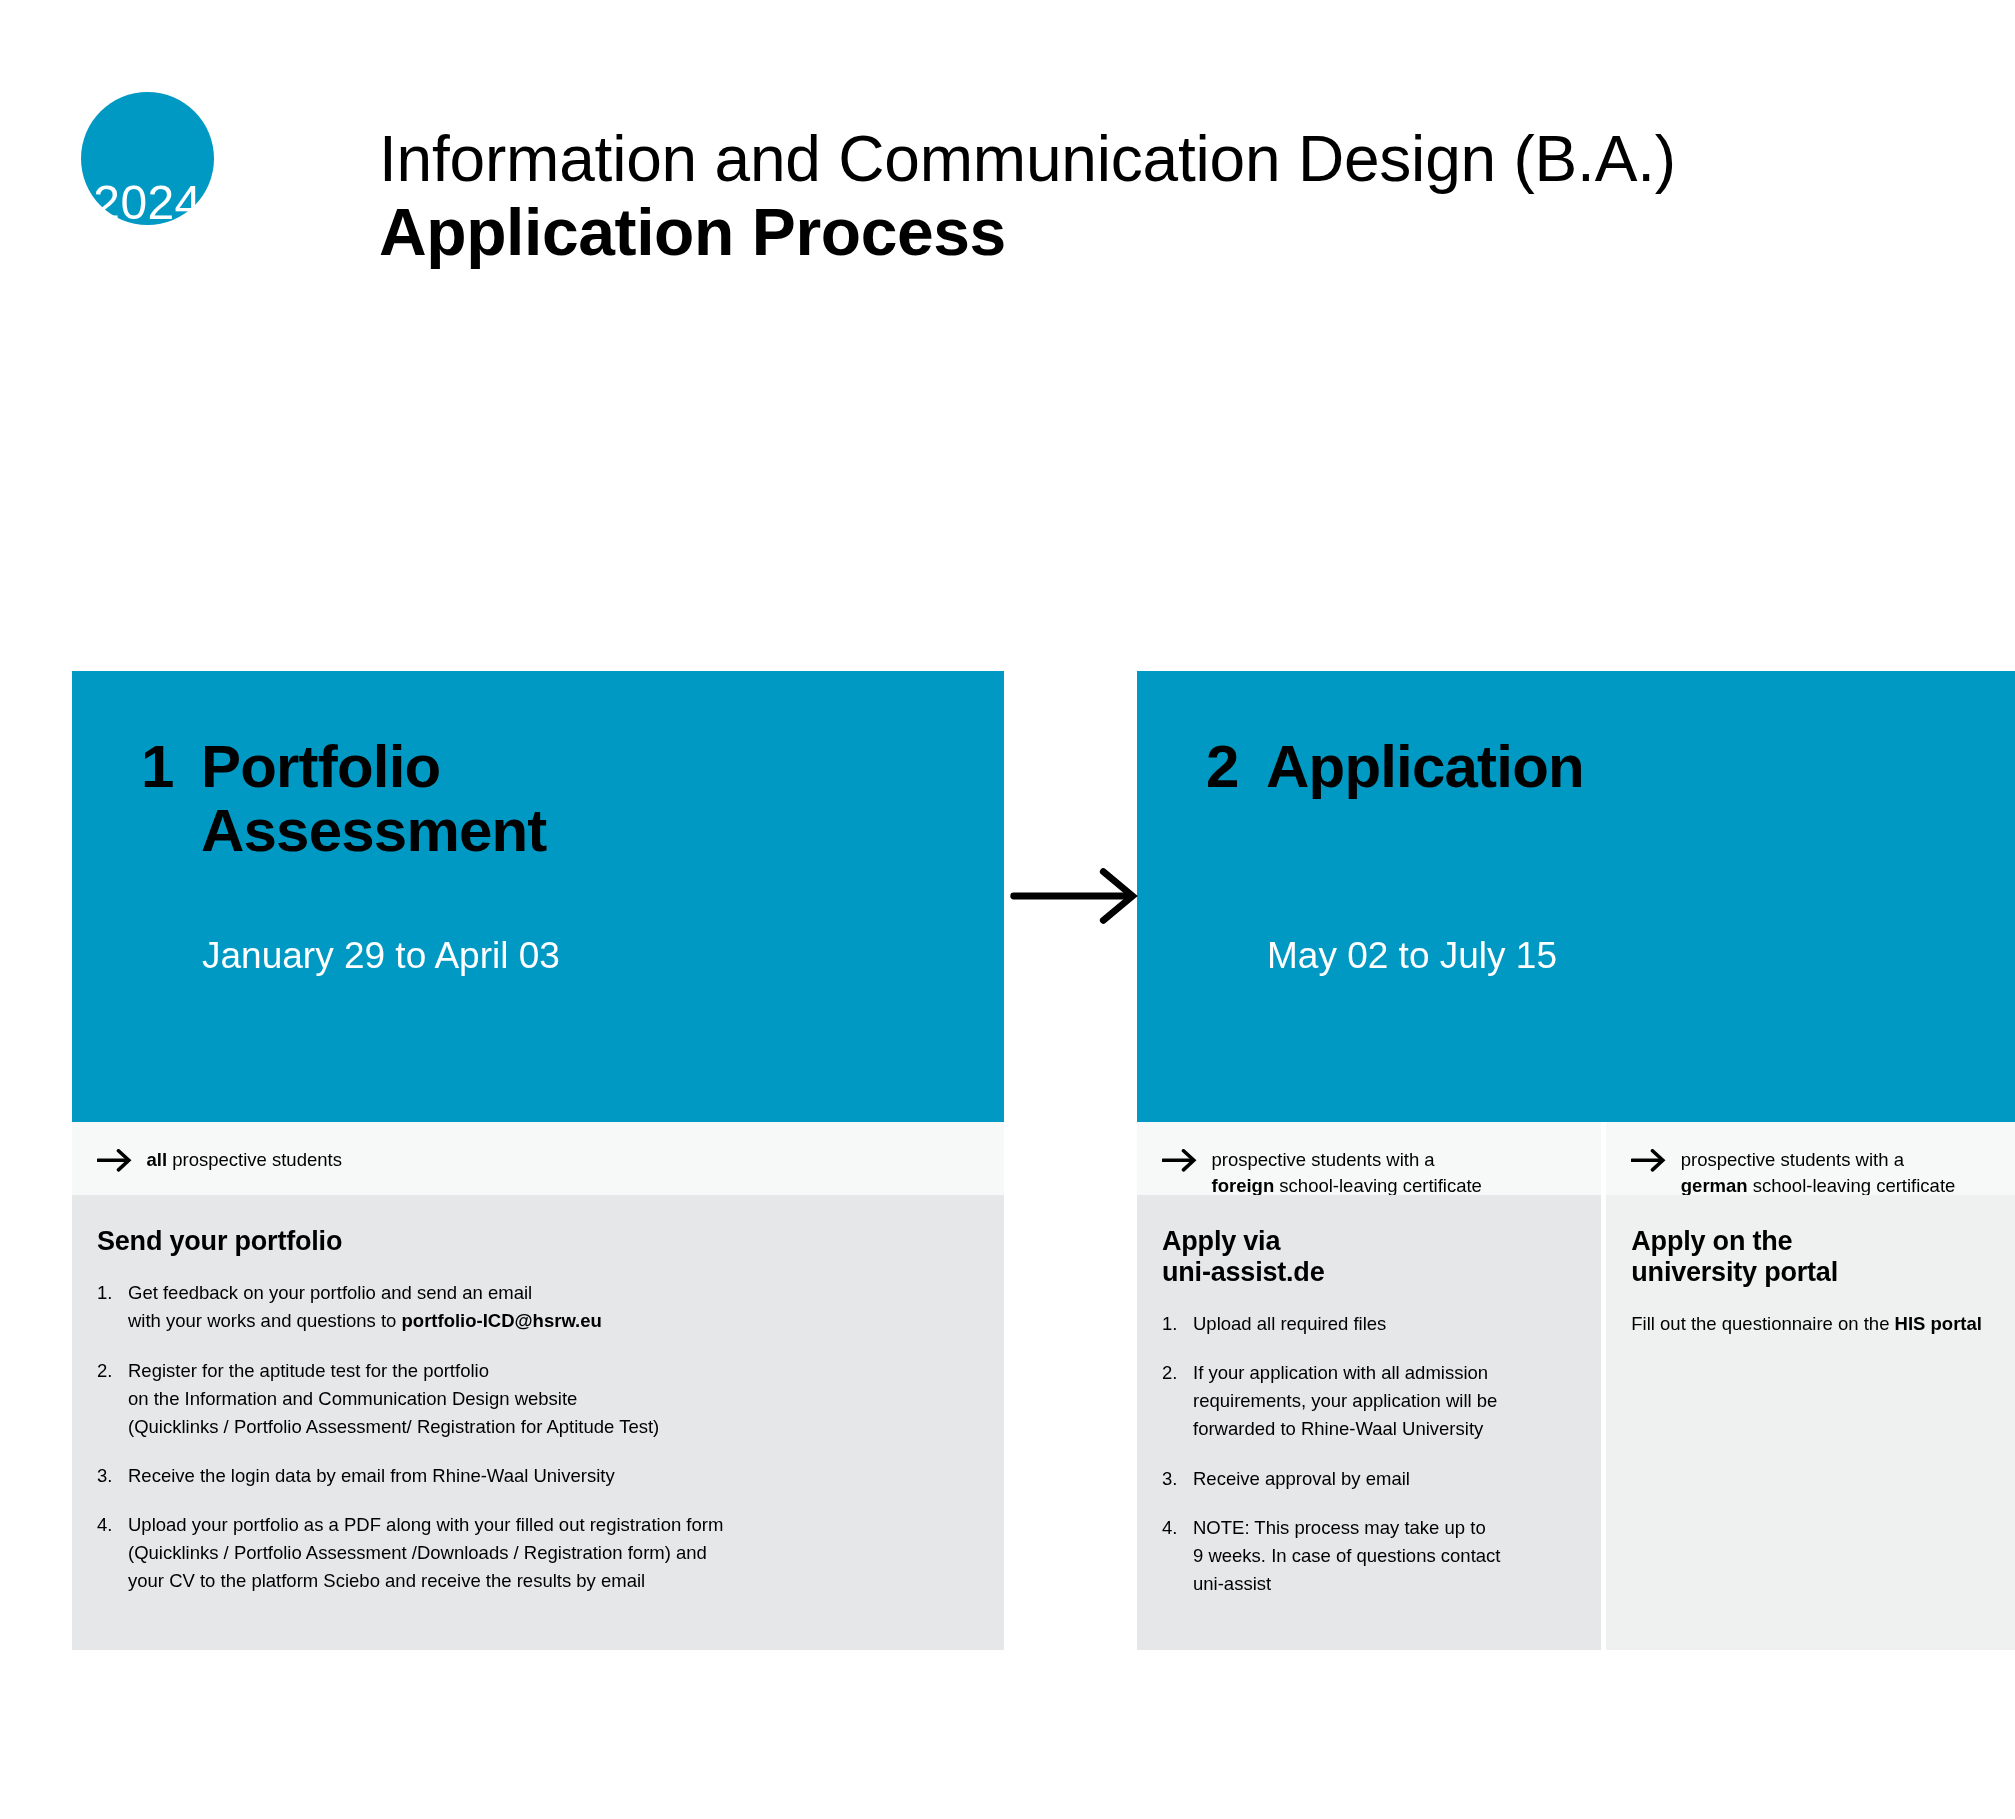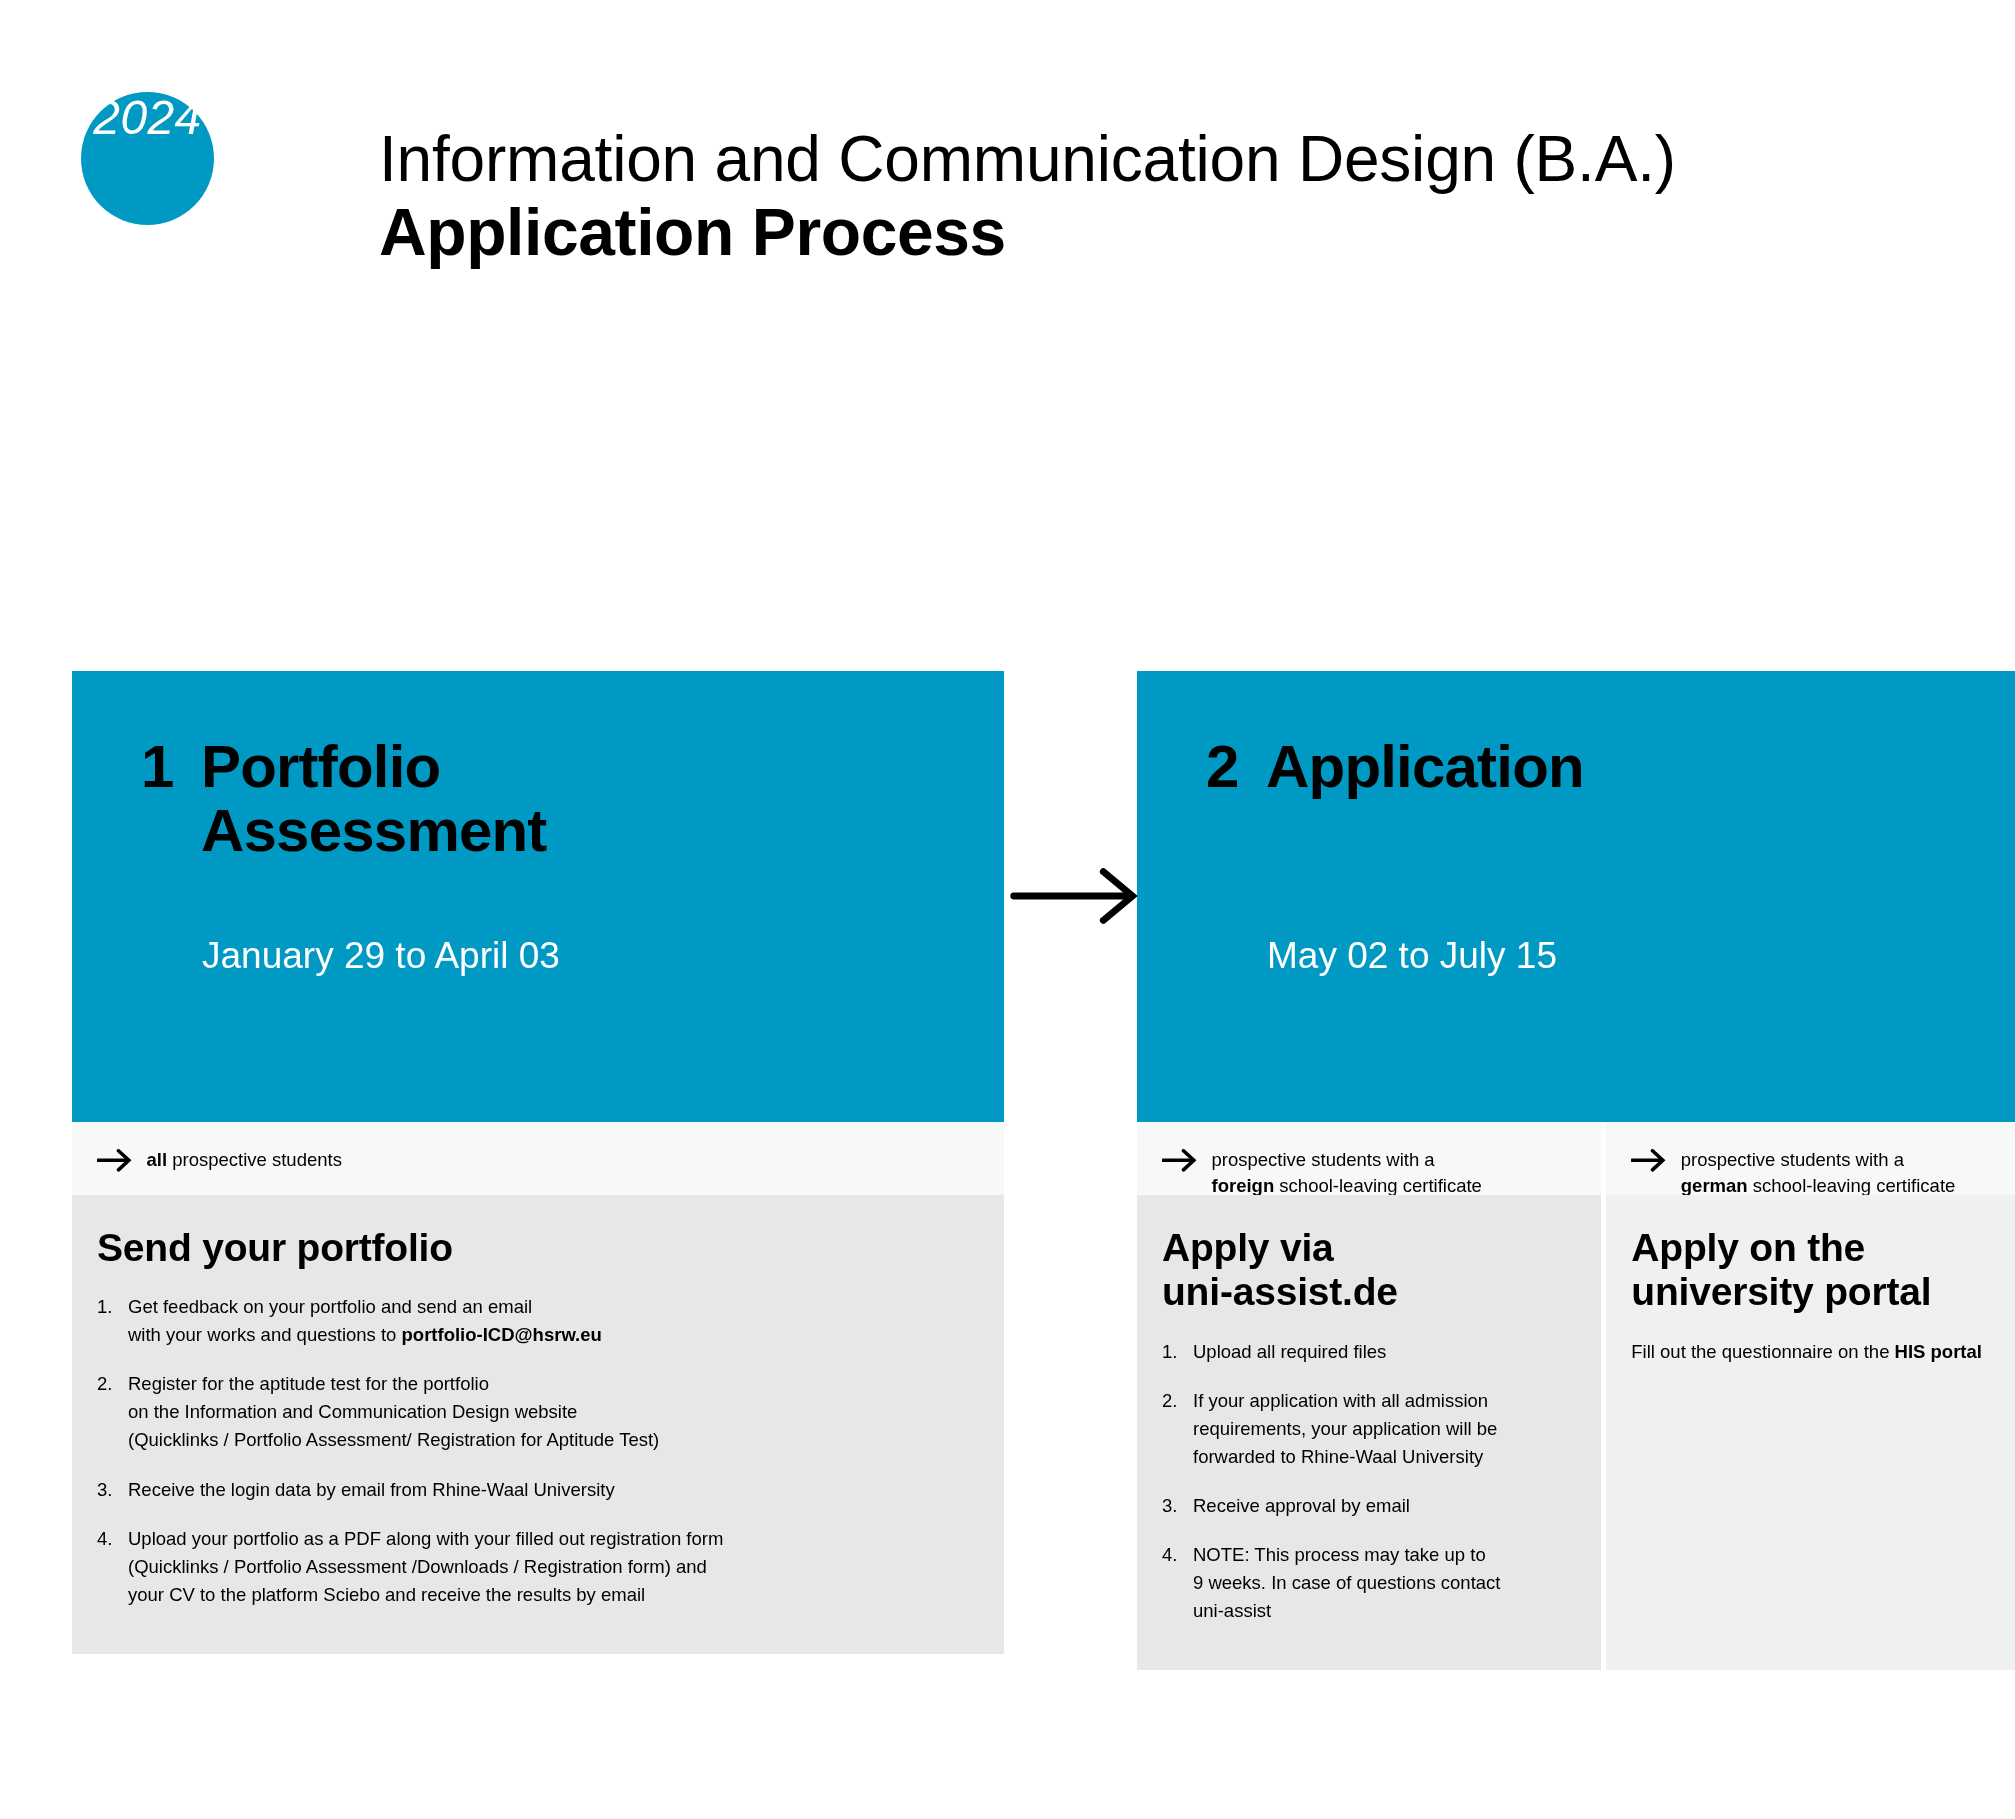--- a/index.html
+++ b/index.html
@@ -26,23 +26,22 @@
   }
   #year-badge {
     position: absolute;
     left: 81px;
     top: 92px;
     width: 133px;
     height: 133px;
     border-radius: 50%;
     background: #0099c4;
     display: flex;
-    align-items: flex-start;
+    align-items: flex-end;
     justify-content: center;
-    font-style: italic;
   }
   #year-badge .year-text {
     color: #ffffff;
     font-size: 48px;
     font-weight: 400;
     letter-spacing: 0.4px;
     line-height: 1;
     transform: translateY(2.4px);
   }
   #title-block {
@@ -165,21 +164,21 @@
   .col-body {
     background: #e5e7e8;
     flex: 1 1 auto;
     box-sizing: border-box;
     padding: 31px 28px 24px 25px;
     min-height: 455px;
   }
   .col-body.light { background: #eff0f0; }
 
   .body-title {
-    font-size: 39px;
+    font-size: 27px;
     font-weight: 700;
     line-height: 1.14;
     letter-spacing: -0.2px;
     white-space: pre-line;
     margin-bottom: 0;
   }
 
   .body-list {
     margin: 22.6px 0 0 0;
     padding: 0;

